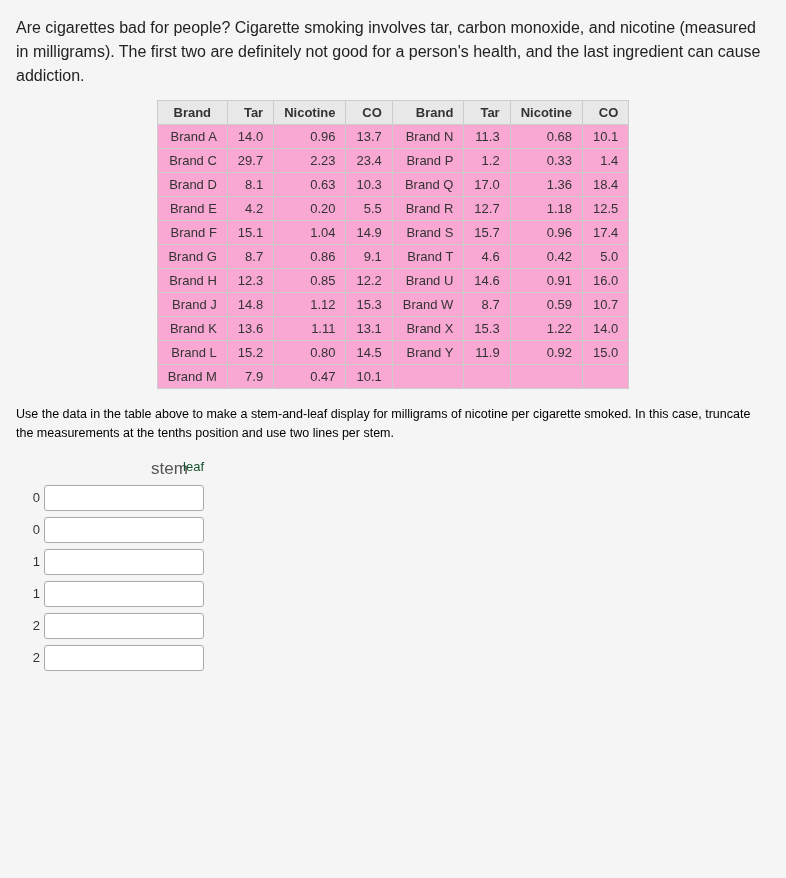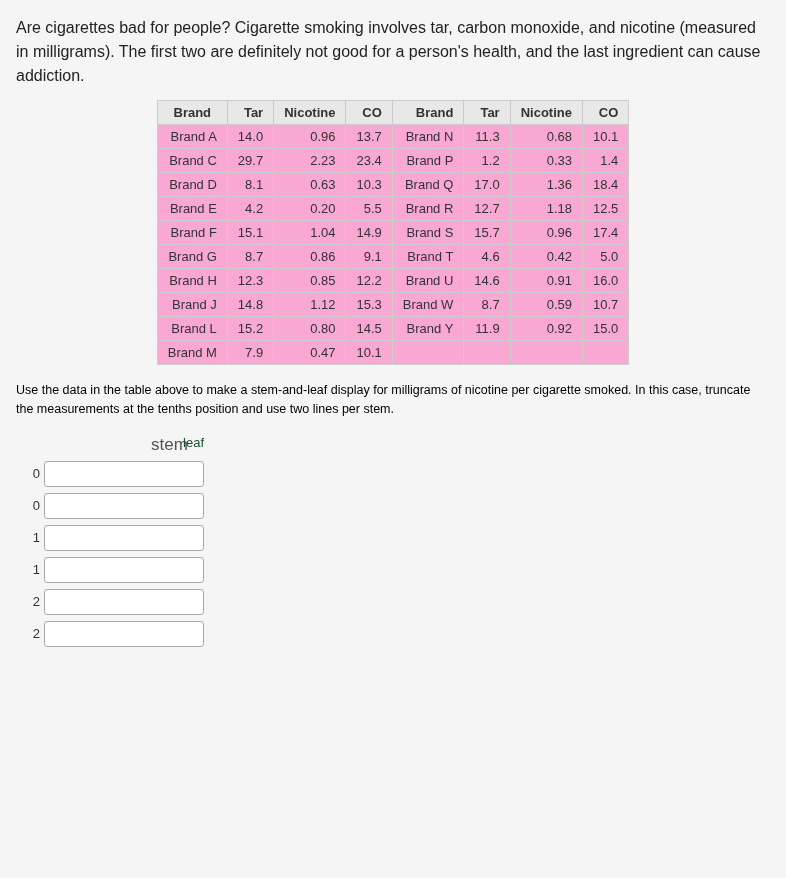--- a/index.html
+++ b/index.html
@@ -191,20 +191,30 @@
           <td>Brand J</td>
           <td>14.8</td>
           <td>1.12</td>
           <td>15.3</td>
           <td>Brand W</td>
           <td>8.7</td>
           <td>0.59</td>
           <td>10.7</td>
         </tr>
         <tr>
+          <td>Brand K</td>
+          <td>13.6</td>
+          <td>1.11</td>
+          <td>13.1</td>
+          <td>Brand X</td>
+          <td>15.3</td>
+          <td>1.22</td>
+          <td>14.0</td>
+        </tr>
+        <tr>
           <td>Brand L</td>
           <td>15.2</td>
           <td>0.80</td>
           <td>14.5</td>
           <td>Brand Y</td>
           <td>11.9</td>
           <td>0.92</td>
           <td>15.0</td>
         </tr>
         <tr>

